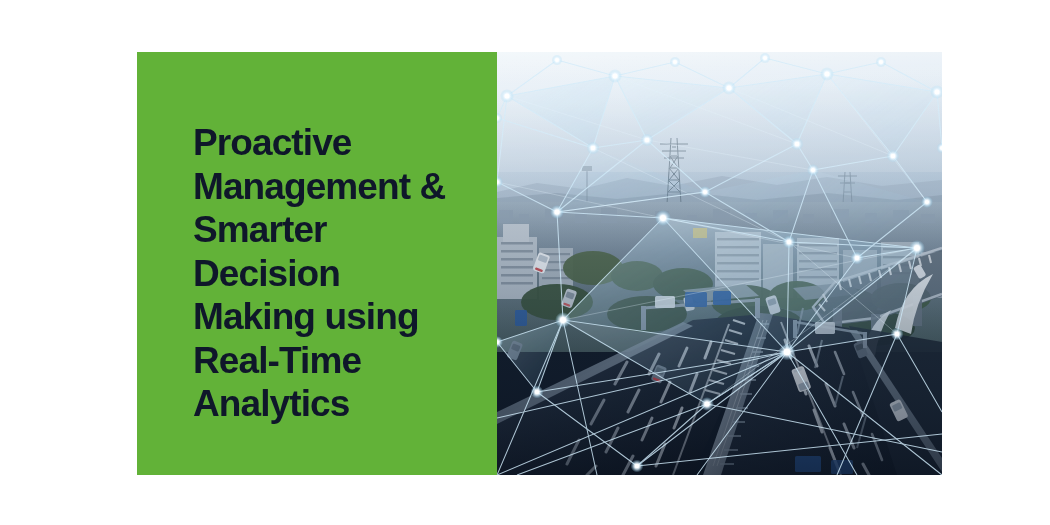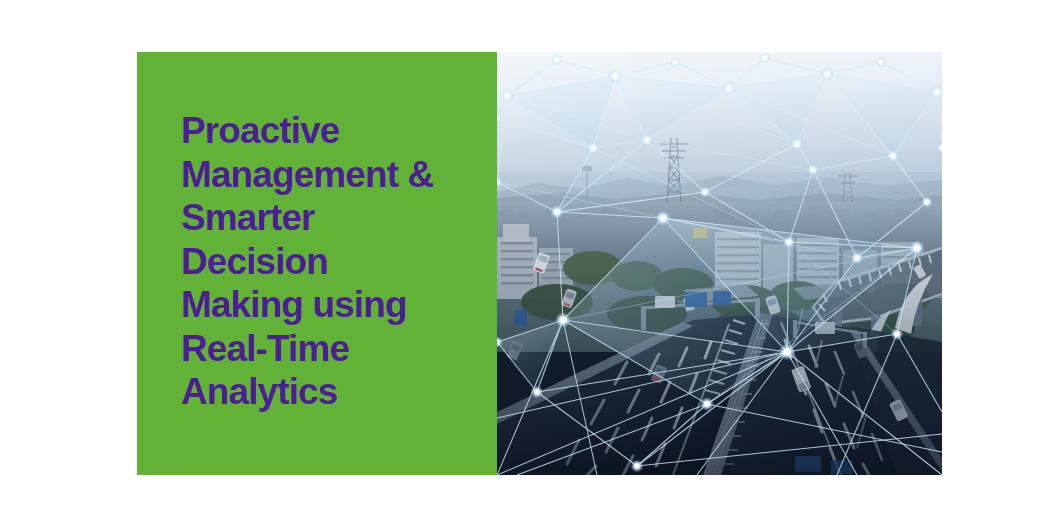--- a/index.html
+++ b/index.html
@@ -29,22 +29,22 @@
     width: 360px;
     height: 423px;
     background: #62b238;
   }
 
   #headline {
     position: absolute;
     left: 44px;
     top: 57px;
     width: 300px;
-    margin: 0;
-    color: #4c1d95;
+    margin: 12px;
+    color: #0f172a;
     font-family: "Liberation Sans", sans-serif;
     font-weight: bold;
     font-size: 37px;
     line-height: 43.5px;
     letter-spacing: -0.9px;
     white-space: pre-line;
   }
 
   
   #photo {

